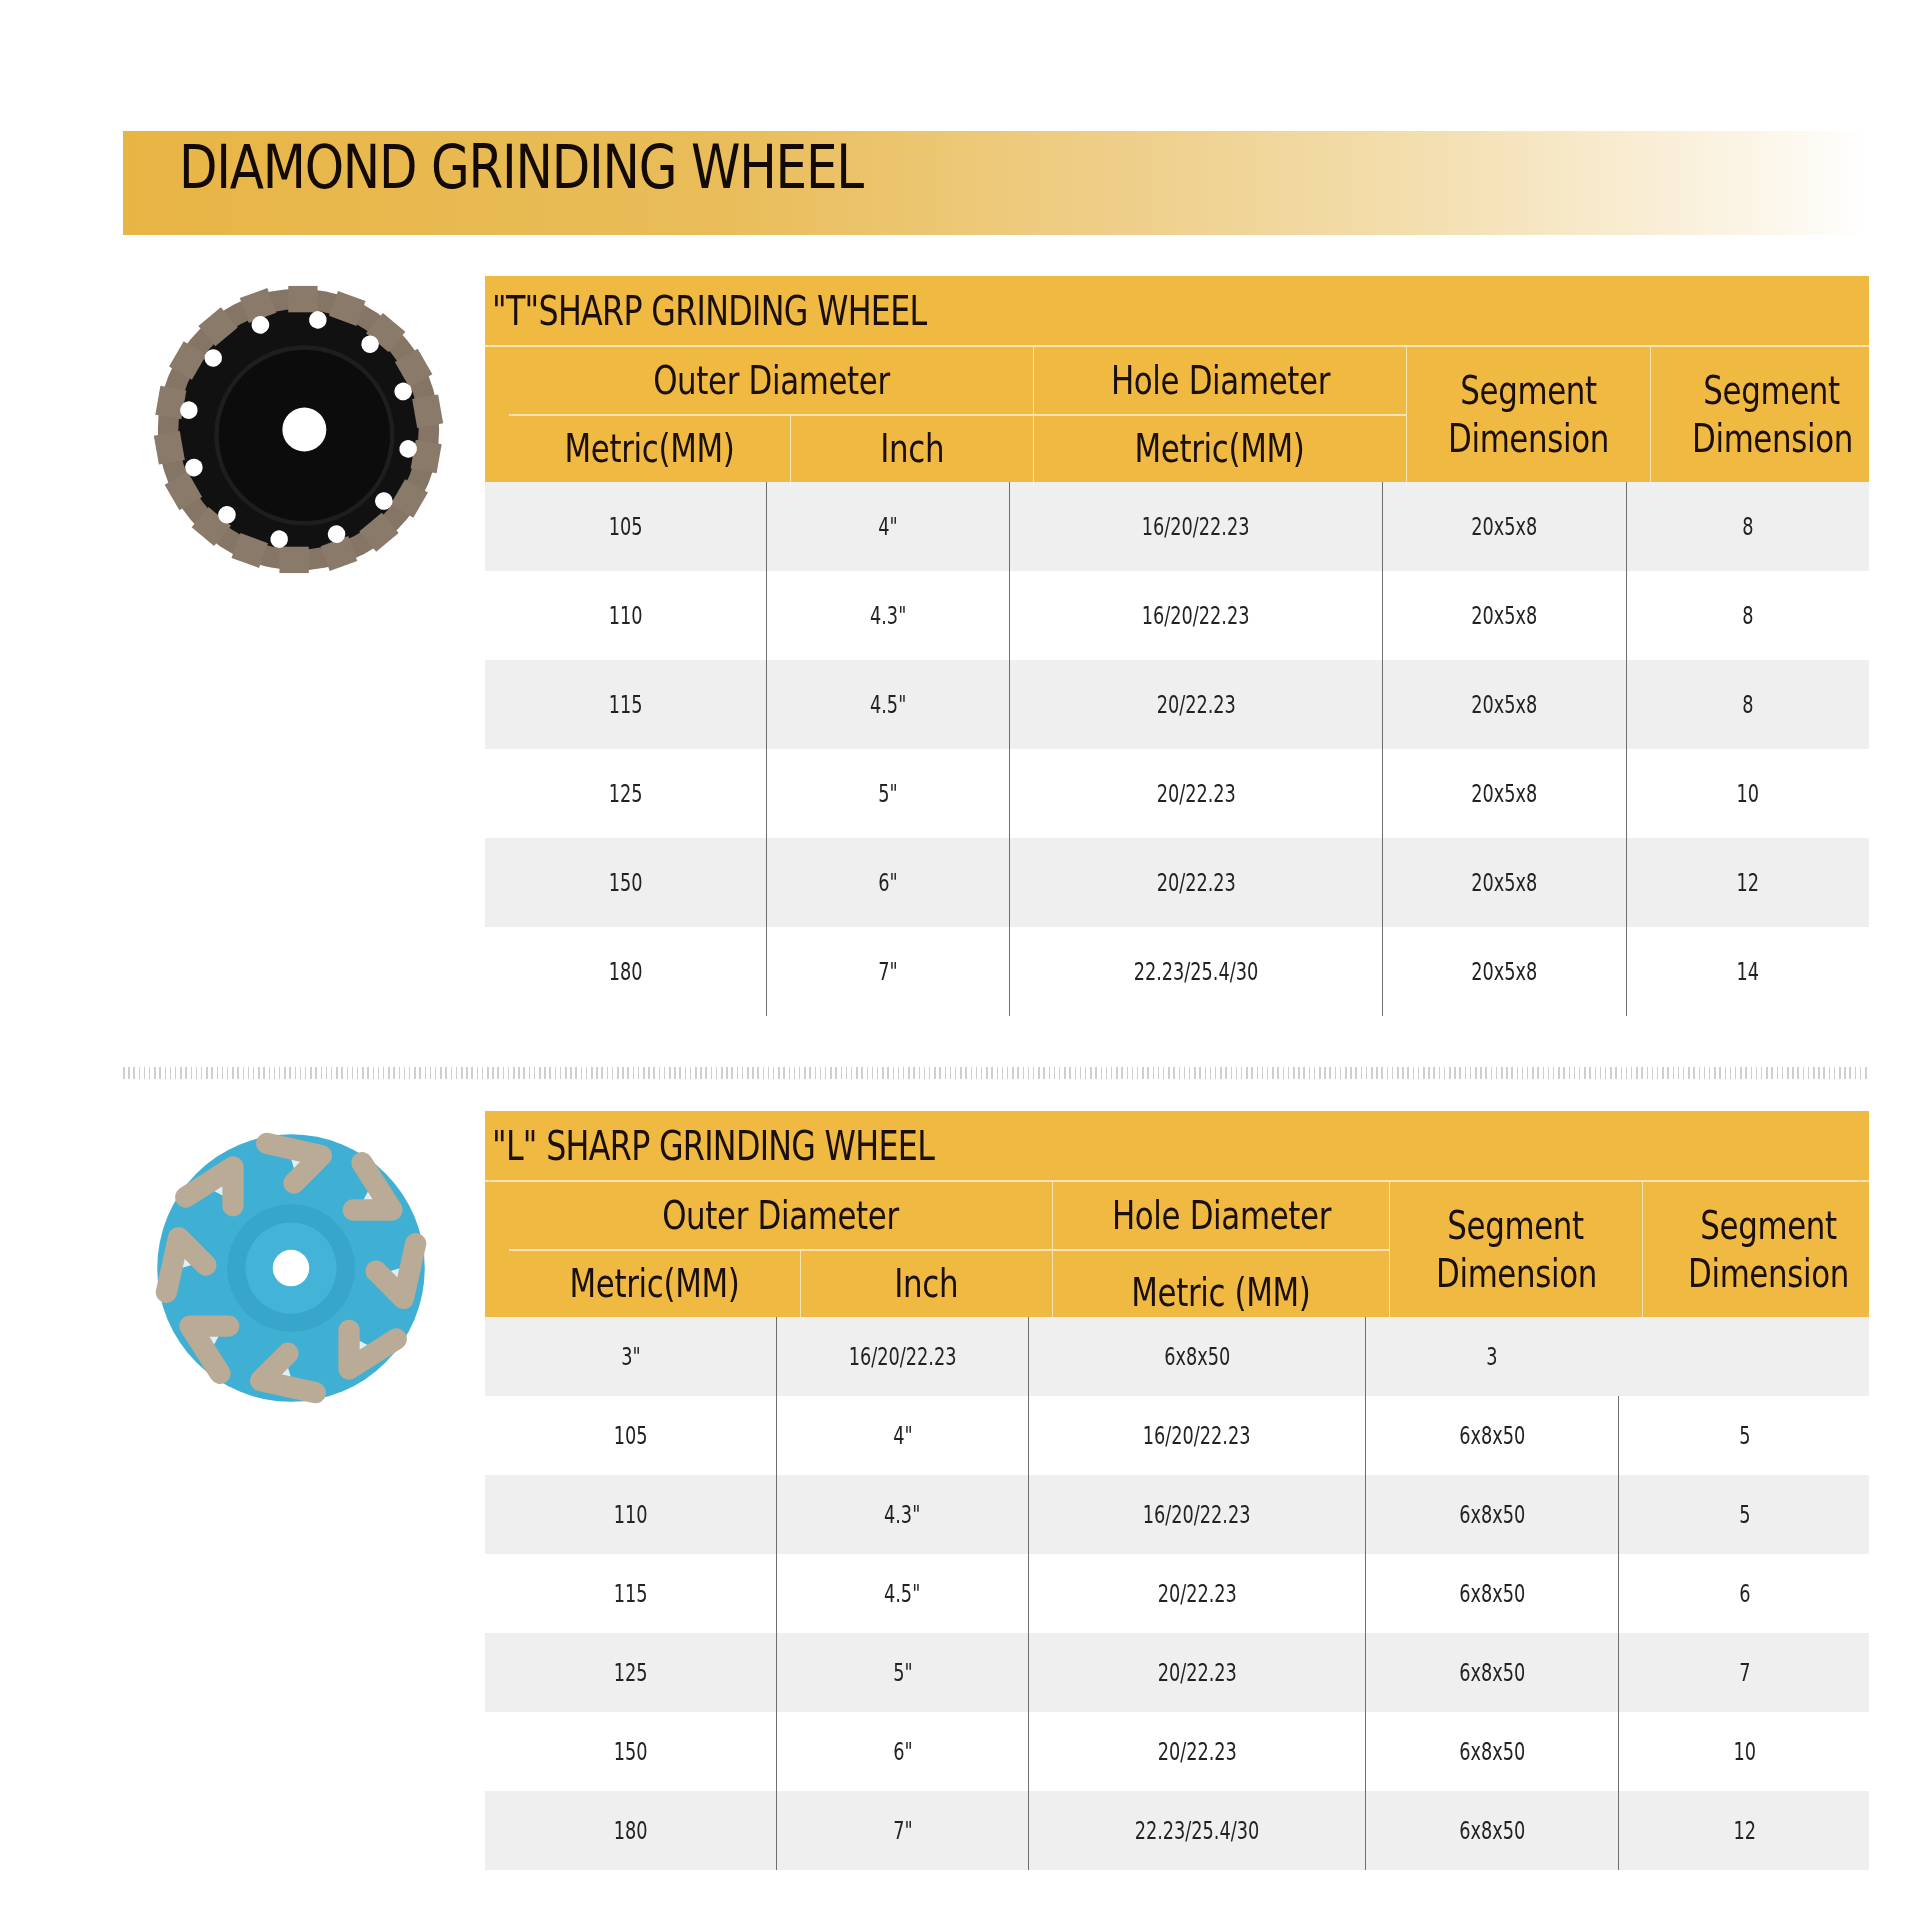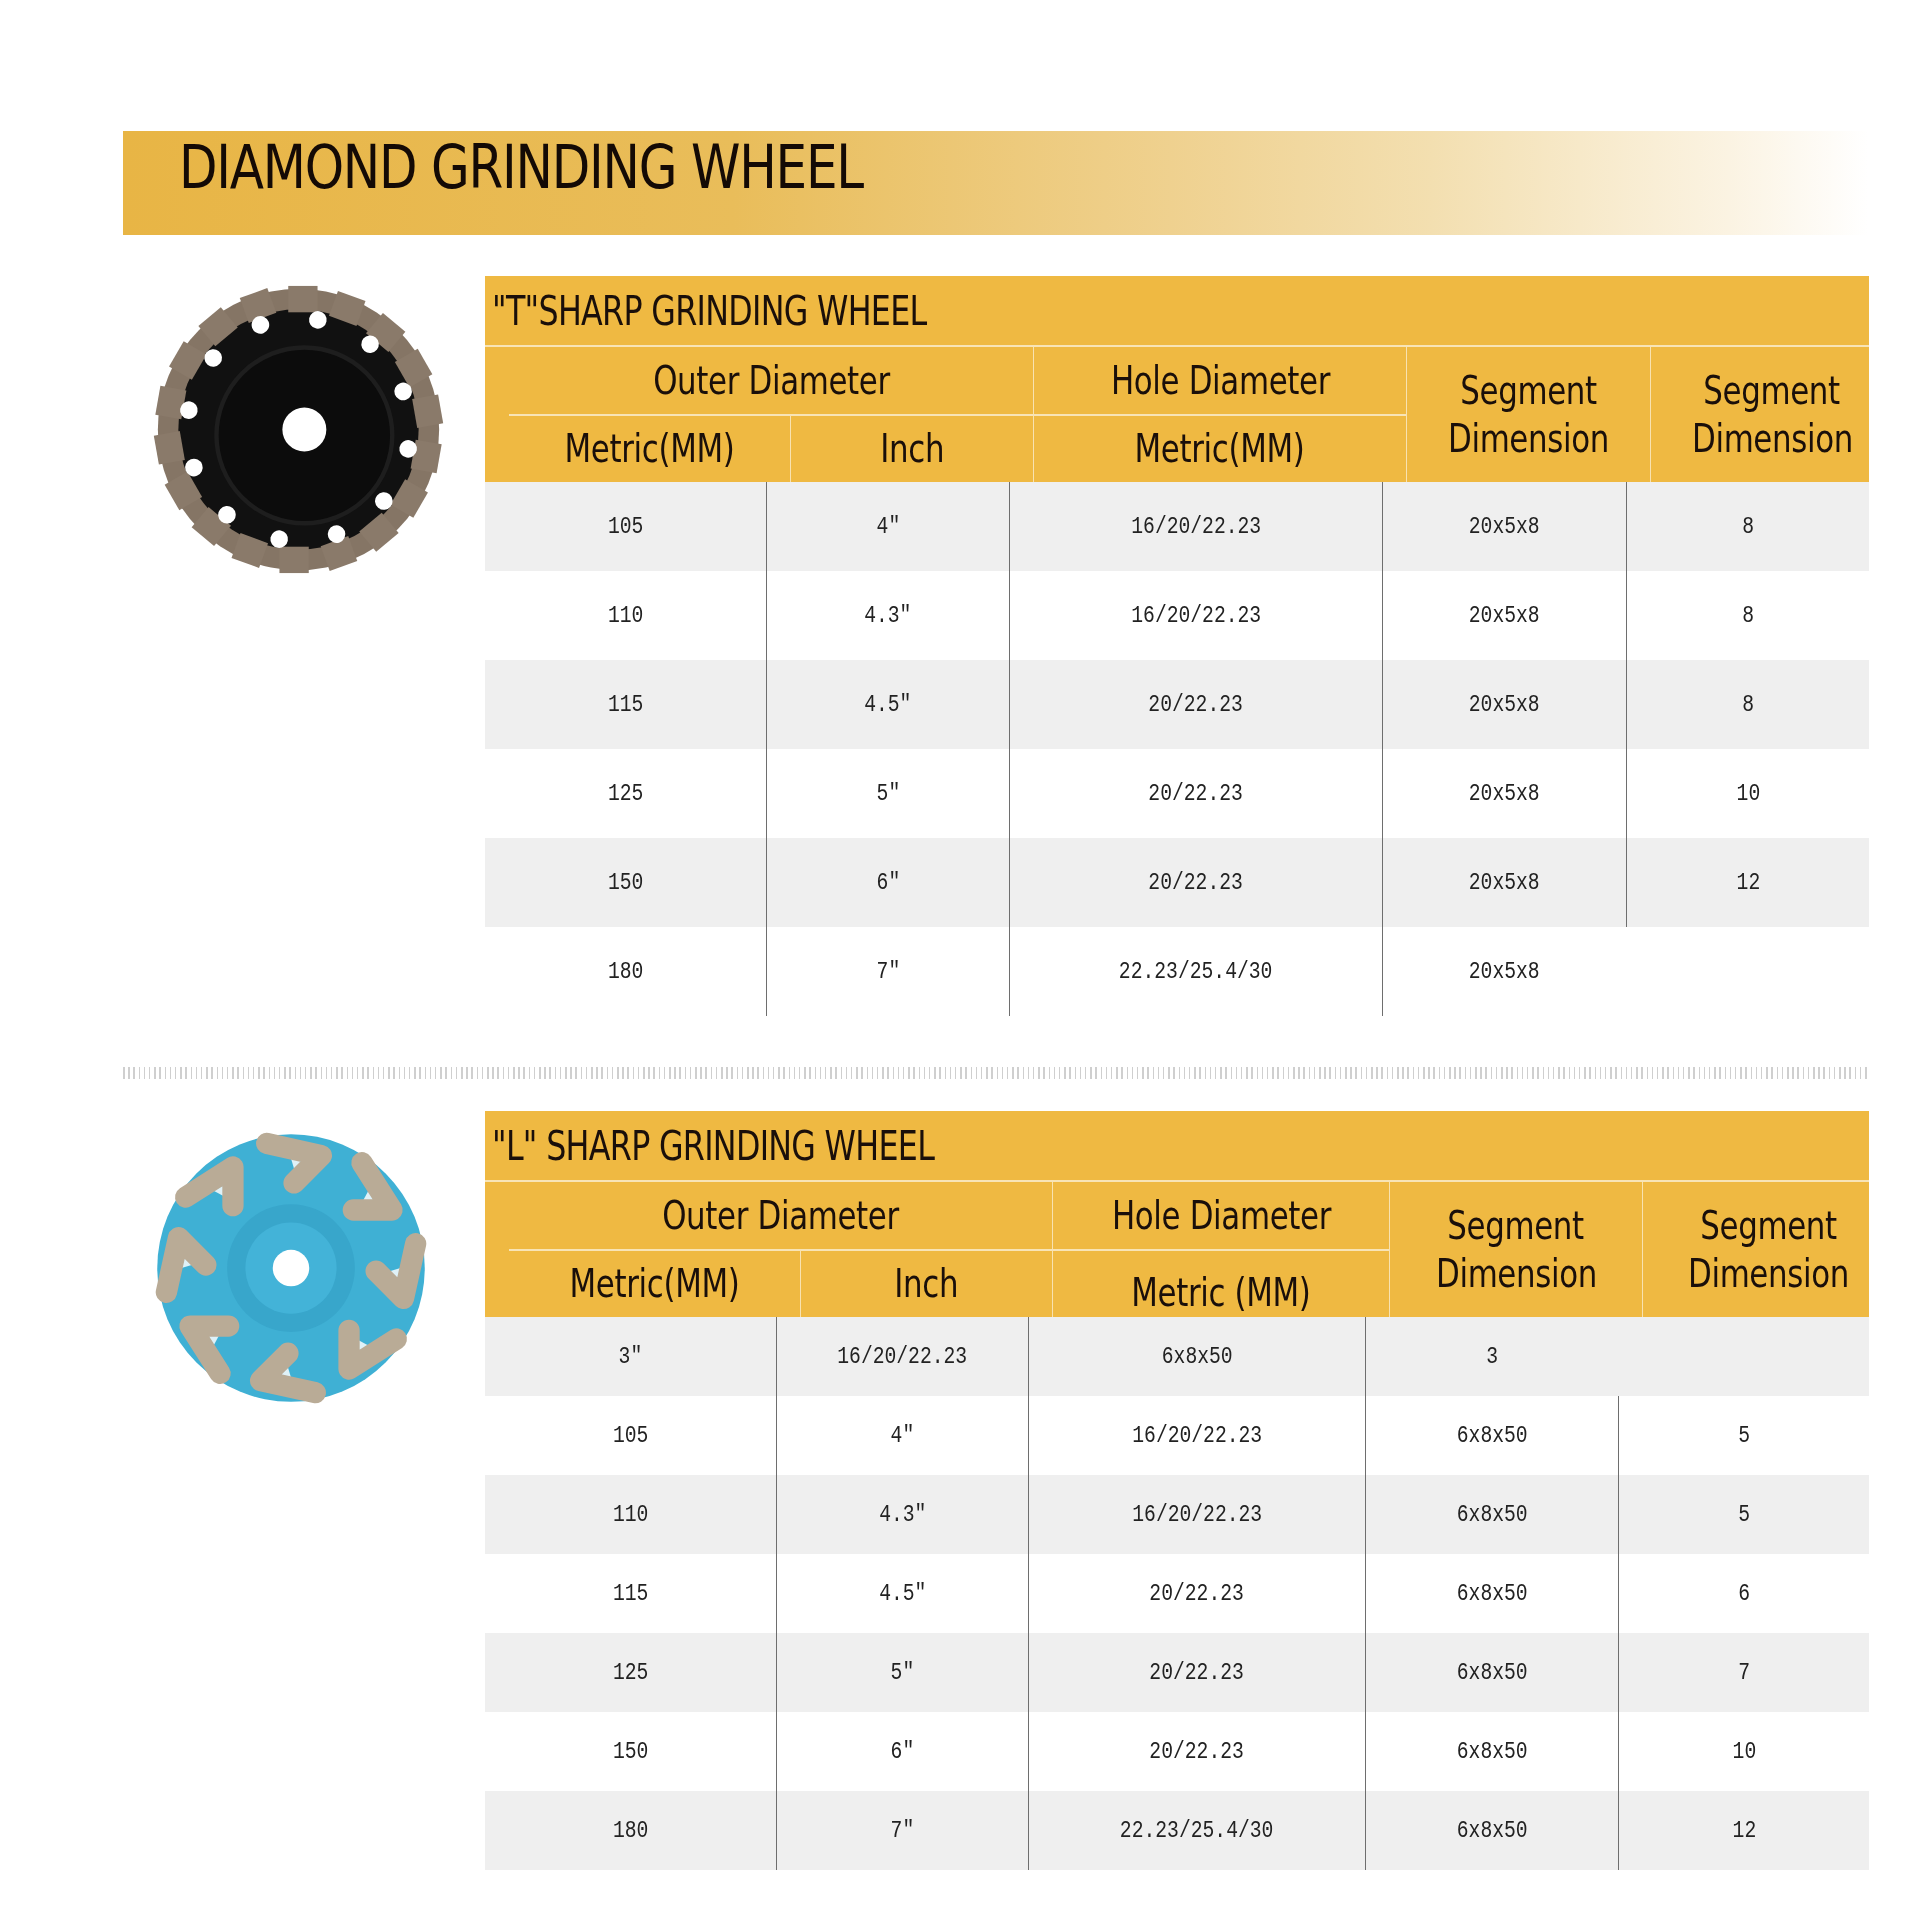--- a/index.html
+++ b/index.html
@@ -31,21 +31,21 @@
   }
   .hdr { display: grid; background: #efb942; position: relative; padding-left: 24px; }
   .hdr .cell {
     display: flex; align-items: center; justify-content: center; text-align: center;
     font-size: 39px; line-height: 1.22; letter-spacing: -0.4px; white-space: nowrap;
   }
   .hdr .cell span { display: inline-block; transform: scaleX(0.88); }
   .hdr .bl { border-left: 1.5px solid #f8e2b0; }
   .hdr .bt { border-top: 2.3px solid #f8e4b6; }
 
-  .rows .row { display: grid; font-family: Liberation Mono, monospace; }
+  .rows .row { display: grid; }
   .rows .row:nth-child(odd) { background: #efefef; }
   .rows .row:nth-child(even) { background: #ffffff; }
   .rows .row .cell {
     display: flex; align-items: center; justify-content: center;
     font-size: 24px; color: #222; white-space: nowrap;
   }
   .rows .row .cell span { display: inline-block; transform: scaleX(0.82); }
   .rows .row .cell + .cell { border-left: 1.2px solid #6e6e6e; }
 
   .separator {
@@ -226,20 +226,23 @@
         </div>
       <div class="cell">
           <span>7"</span>
         </div>
       <div class="cell">
           <span>22.23/25.4/30</span>
         </div>
       <div class="cell">
           <span>20x5x8</span>
         </div>
+      <div class="cell">
+          <span>14</span>
+        </div>
     </div>
   </div>
 </div>
 
 <div class="separator" style="top:1067px;"></div>
 
 <div class="product-image" style="left:135px; top:1113px; width:312px; height:304px;">
   <svg viewBox="0 0 200 200">
     <circle cx="100" cy="102" r="88" fill="#3fb0d4"></circle>
     <g fill="#dff1f7">

